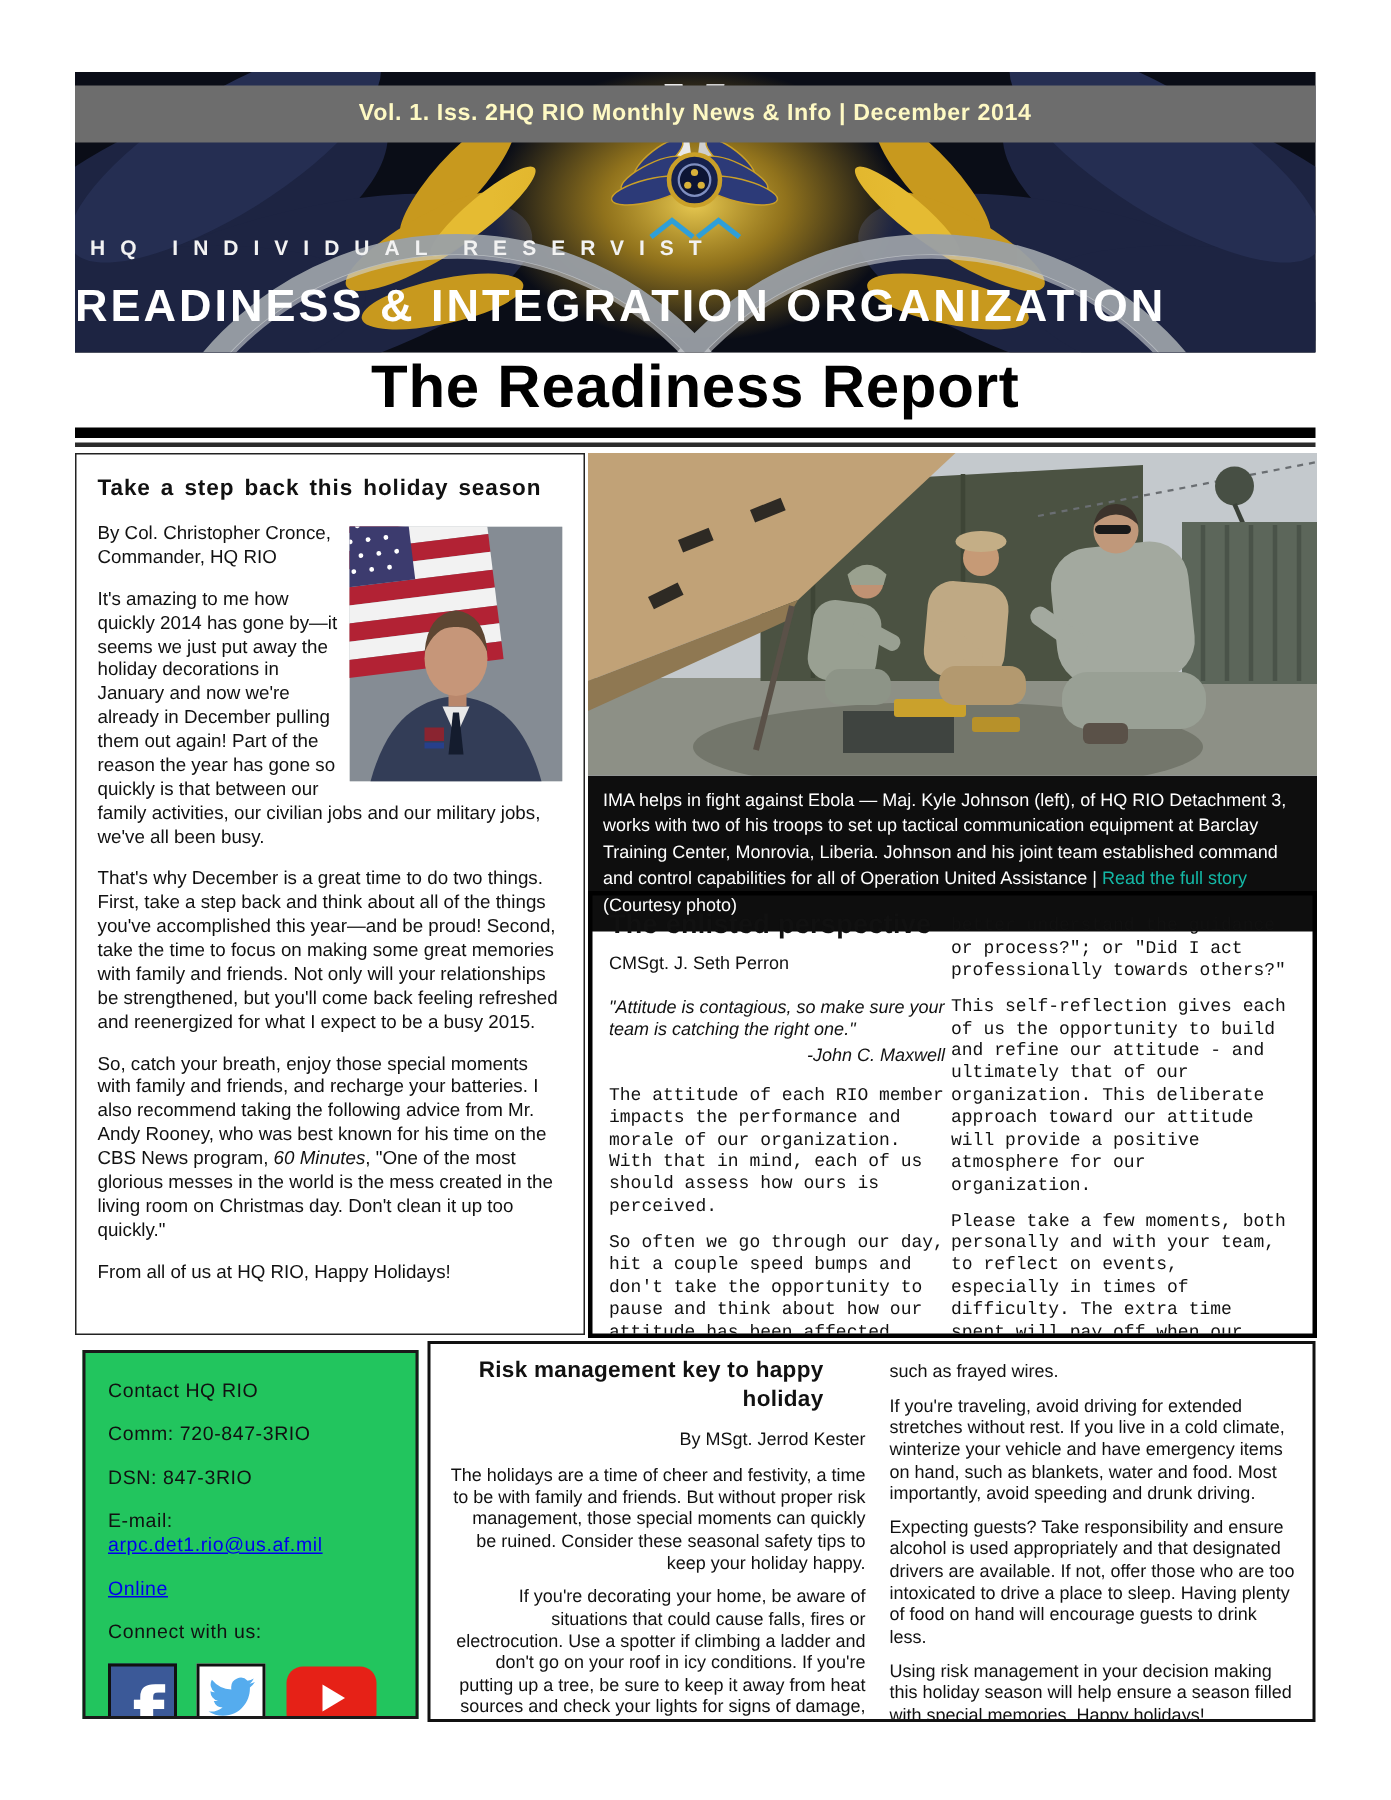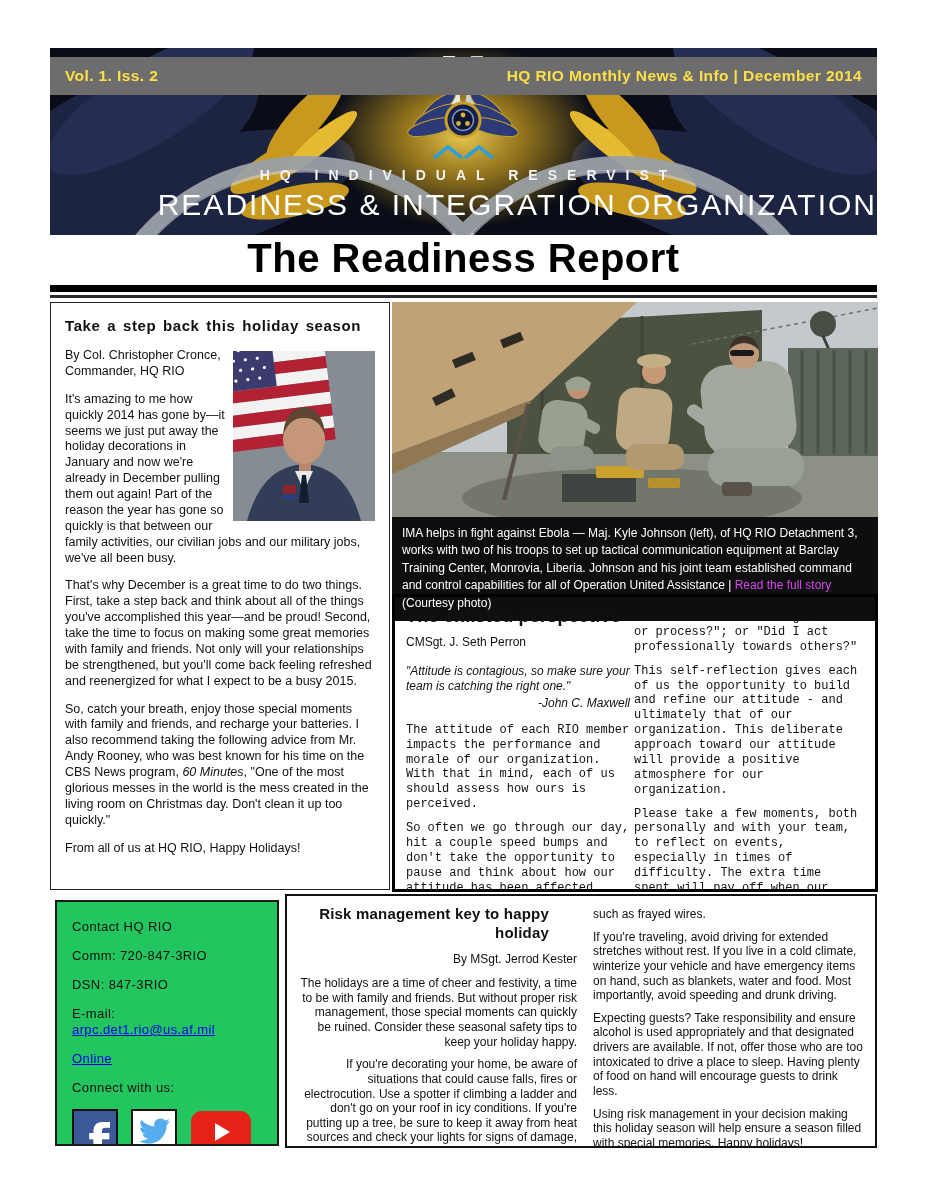--- a/index.html
+++ b/index.html
@@ -4,46 +4,46 @@
 <style>
   * { margin:0; padding:0; box-sizing:border-box; }
   html,body { background:#ffffff; }
   body { width:927px; height:1200px; font-family:"Liberation Sans", sans-serif; color:#111; }
   .page { position:relative; width:927px; height:1200px; background:#fff; overflow:hidden; }
 
   
   .masthead { position:absolute; left:50px; top:48px; width:827px; height:187px; background:#0a0d17; overflow:hidden; }
   .mast-bg { position:absolute; left:0; top:0; width:827px; height:187px; }
   .strip { position:absolute; left:0; top:9px; width:100%; height:38px; background:#6d6d6d;
-           display:flex; justify-content:space-between; align-items:center; padding:0 15px;
-           color:#fde047; font-weight:bold; font-size:15.5px; letter-spacing:.4px; z-index:3; }
-  .org1 { position:absolute; top:119px; width:100%; text-align:center; color:#f2f2f2;
+           display:flex; justify-content:center; align-items:center; padding:0 15px;
+           color:#fef9c3; font-weight:bold; font-size:15.5px; letter-spacing:.4px; z-index:3; }
+  .org1 { position:absolute; top:109px; width:100%; text-align:left; color:#f2f2f2;
           font-size:14px; font-weight:bold; letter-spacing:10px; z-index:3; text-indent:10px;}
-  .org2 { position:absolute; top:140px; width:100%; text-align:right; color:#fff;
-          font-size:30px; letter-spacing:2px; font-weight:normal; z-index:3; }
+  .org2 { position:absolute; top:140px; width:100%; text-align:left; color:#fff;
+          font-size:30px; letter-spacing:2px; font-weight:bold; z-index:3; }
 
   .newsletter-title { position:absolute; left:0; top:236px; width:100%; text-align:center;
           font-size:40px; font-weight:bold; color:#000; letter-spacing:.5px; }
 
   .rules { position:absolute; left:50px; top:285px; width:827px; }
   .rule-thick { height:7px; background:#000; }
   .rule-thin  { height:3px; background:#2b2b2b; margin-top:3px; }
 
   
   .article-left { position:absolute; left:50px; top:302px; width:340px; height:588px;
           border:1px solid #222; padding:11px 14px; font-size:12.5px; line-height:1.27; overflow:hidden; }
   .article-left h2 { font-size:15px; font-weight:bold; letter-spacing:.6px; word-spacing:2px; margin:2px 0 13px; }
   .portrait { float:right; width:142px; height:170px; margin:3px 0 6px 7px; display:block; }
   .article-left p { margin-bottom:12px; }
 
   
   .photo-fig { position:absolute; left:392px; top:302px; width:486px; }
   .photo-canvas { display:block; width:486px; height:215px; }
   .photo-caption { background:#0e0e0e; color:#fff; font-size:12px; line-height:1.45; padding:8px 10px 9px; min-height:71px; }
-  .photo-caption a { color:#d946ef; text-decoration:none; }
+  .photo-caption a { color:#14b8a6; text-decoration:none; }
 
   
   .enlisted { position:absolute; left:392px; top:594px; width:486px; height:298px; border:3px solid #000;
           padding:8px 11px 4px; display:flex; gap:0; font-size:12px; line-height:1.24; overflow:hidden; }
   .enlisted .colA { width:228px; flex:none; }
   .enlisted .colB { flex:1; padding-top:5px; }
   .enlisted h2 { font-size:18px; font-weight:bold; margin-bottom:8px; letter-spacing:.2px; }
   .enlisted .byline { margin-bottom:14px; }
   .enlisted .quote { font-style:italic; margin-bottom:2px; }
   .enlisted .attattrib { text-align:right; font-style:italic; padding-right:4px; margin-bottom:12px; }

